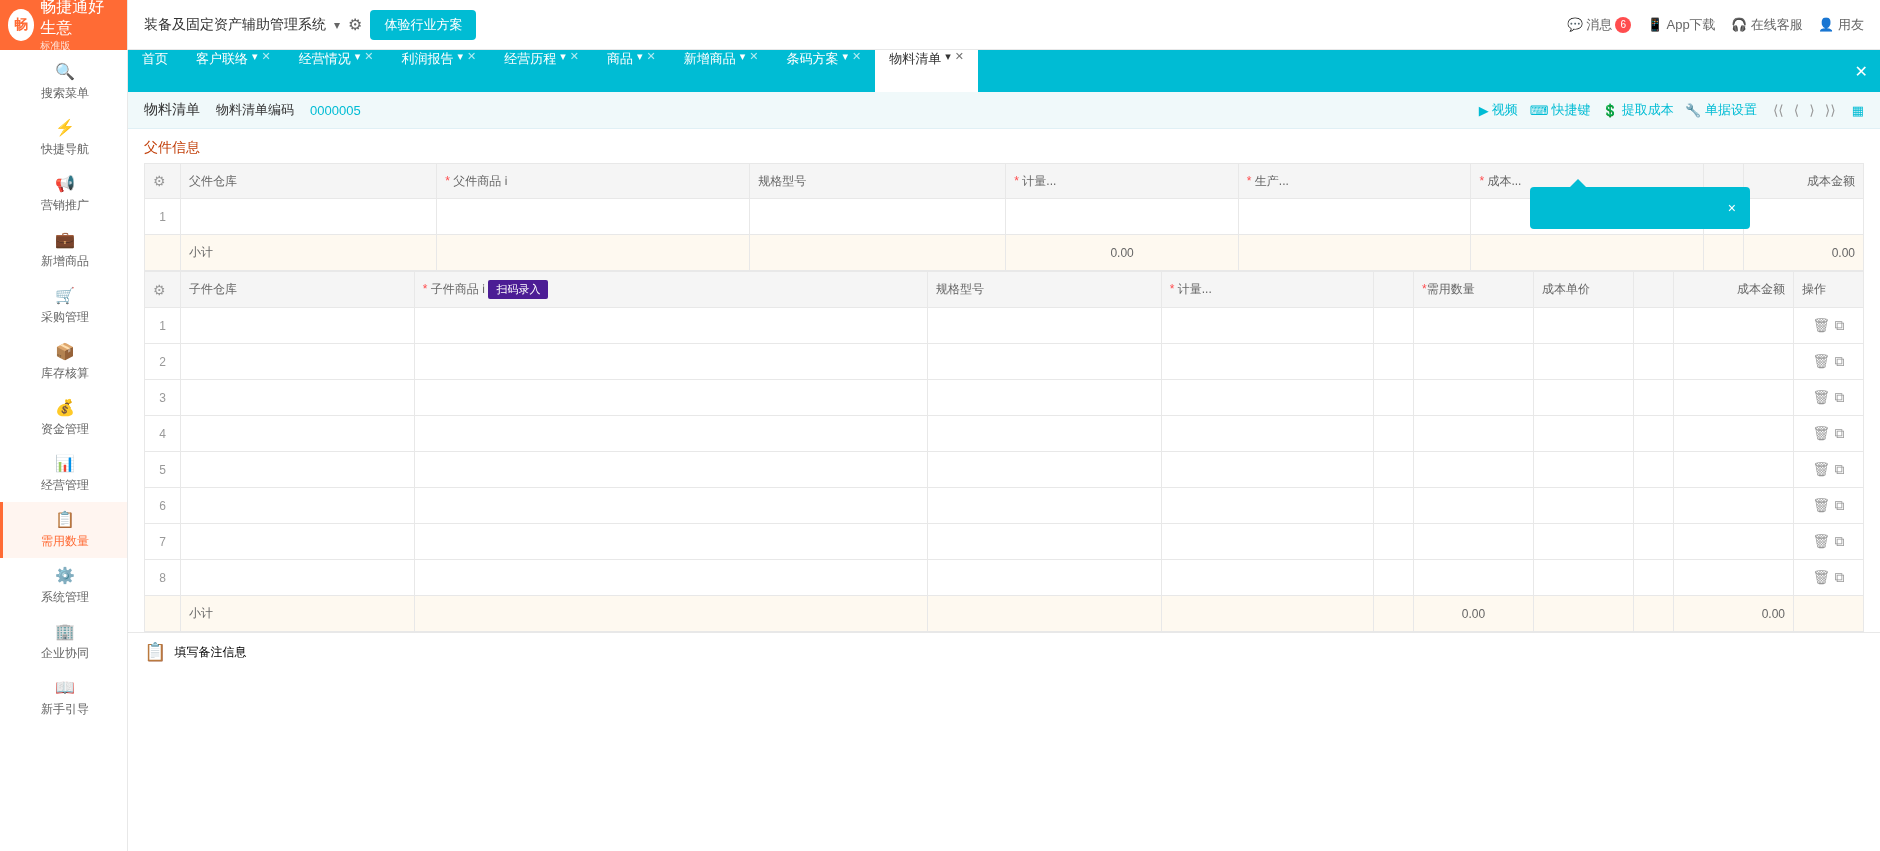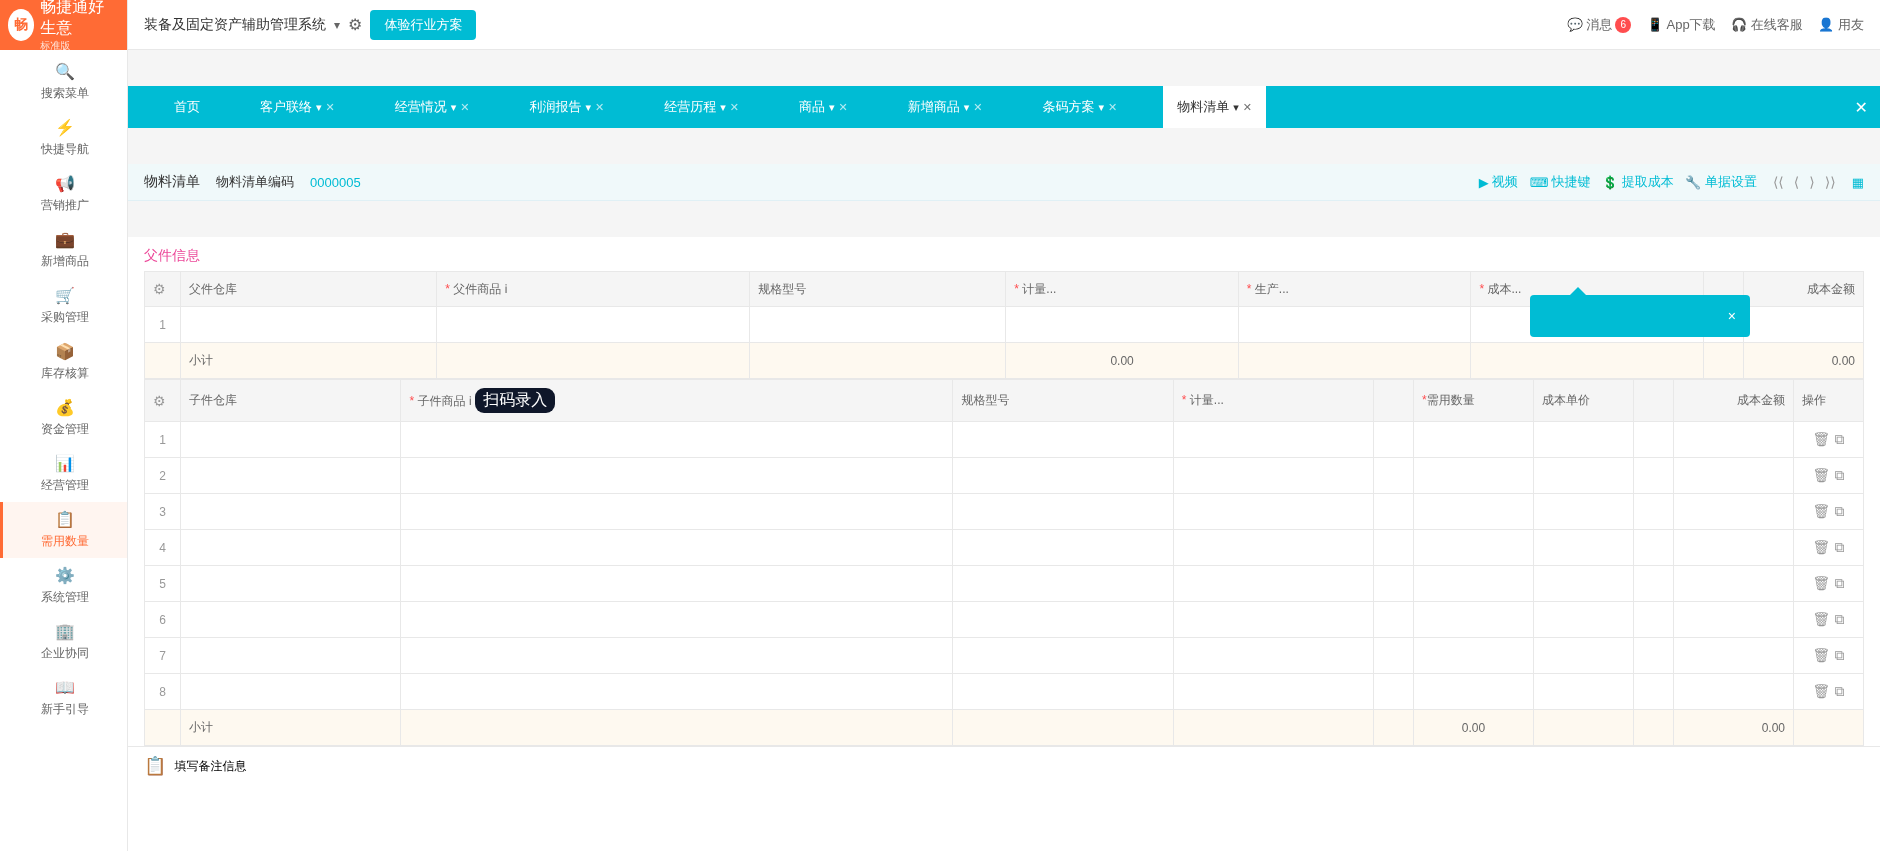--- a/index.html
+++ b/index.html
@@ -46,21 +46,21 @@
       cursor: pointer;
       color: #666;
       font-size: 12px;
       gap: 4px;
       border-left: 3px solid transparent;
     }
     .sidebar-item.active { background: #fff5f0; color: #ff6b35; border-left-color: #ff6b35; }
     .sidebar-item-icon { font-size: 16px; }
 
     
-    .main { flex: 1; display: flex; flex-direction: column; overflow: hidden; gap: 36px; }
+    .main { flex: 1; display: flex; flex-direction: column; overflow: hidden; }
 
     
     .top-header {
       background: #fff;
       height: 50px;
       display: flex;
       align-items: center;
       justify-content: space-between;
       padding: 0 16px;
       border-bottom: 1px solid #e8e8e8;
@@ -97,27 +97,26 @@
       background: #00bcd4;
       display: flex;
       align-items: center;
       height: 42px;
       overflow: hidden;
     }
     .nav-tab {
       padding: 0 14px;
       height: 42px;
       display: flex;
-      align-items: center;
+      align-items: flex-start;
       color: #fff;
       cursor: pointer;
       font-size: 13px;
       white-space: nowrap;
       gap: 4px;
-      margin-left: 32px;
     }
     .nav-tab.active { background: #fff; color: #333; }
     .nav-tab .close-x { font-size: 11px; opacity: 0.7; }
     .nav-tab .arrow { font-size: 11px; }
     .close-all { margin-left: auto; padding: 0 12px; color: #fff; cursor: pointer; font-size: 16px; }
 
     
     .content { flex: 1; overflow-y: auto; background: #fff; }
 
     
@@ -132,21 +131,21 @@
     .page-header-title { font-size: 14px; color: #333; font-weight: 500; }
     .page-header-code { font-size: 13px; color: #333; }
     .page-header-right { margin-left: auto; display: flex; align-items: center; gap: 12px; color: #00bcd4; font-size: 13px; }
     .page-header-right span { cursor: pointer; display: flex; align-items: center; gap: 3px; }
 
     
     .section-title {
       padding: 10px 16px 6px;
       font-size: 14px;
       font-weight: 500;
-      color: #ec4899;
+      color: #c2410c;
     }
 
     
     .data-table { width: 100%; border-collapse: collapse; }
     .data-table th {
       background: #f5f5f5;
       border: 1px solid #e8e8e8;
       padding: 8px 8px;
       font-size: 12px;
       font-weight: normal;
@@ -166,26 +165,26 @@
       color: #666;
       font-weight: 500;
     }
     .data-table .num-col { color: #999; width: 36px; text-align: center; }
     .required { color: #ff4d4f; }
     .col-settings { width: 36px; }
     .th-gear { color: #999; font-size: 14px; cursor: pointer; }
 
     
     .scan-btn {
-      background: #0f172a;
+      background: #4c1d95;
       color: #fff;
       border: none;
       padding: 2px 8px;
-      border-radius: 9px;
-      font-size: 16px;
+      border-radius: 2px;
+      font-size: 11px;
       cursor: pointer;
     }
 
     
     .action-icons { display: flex; gap: 4px; justify-content: center; }
     .action-icon { color: #999; cursor: pointer; font-size: 14px; }
 
     
     .tooltip-popup {
       position: absolute;

